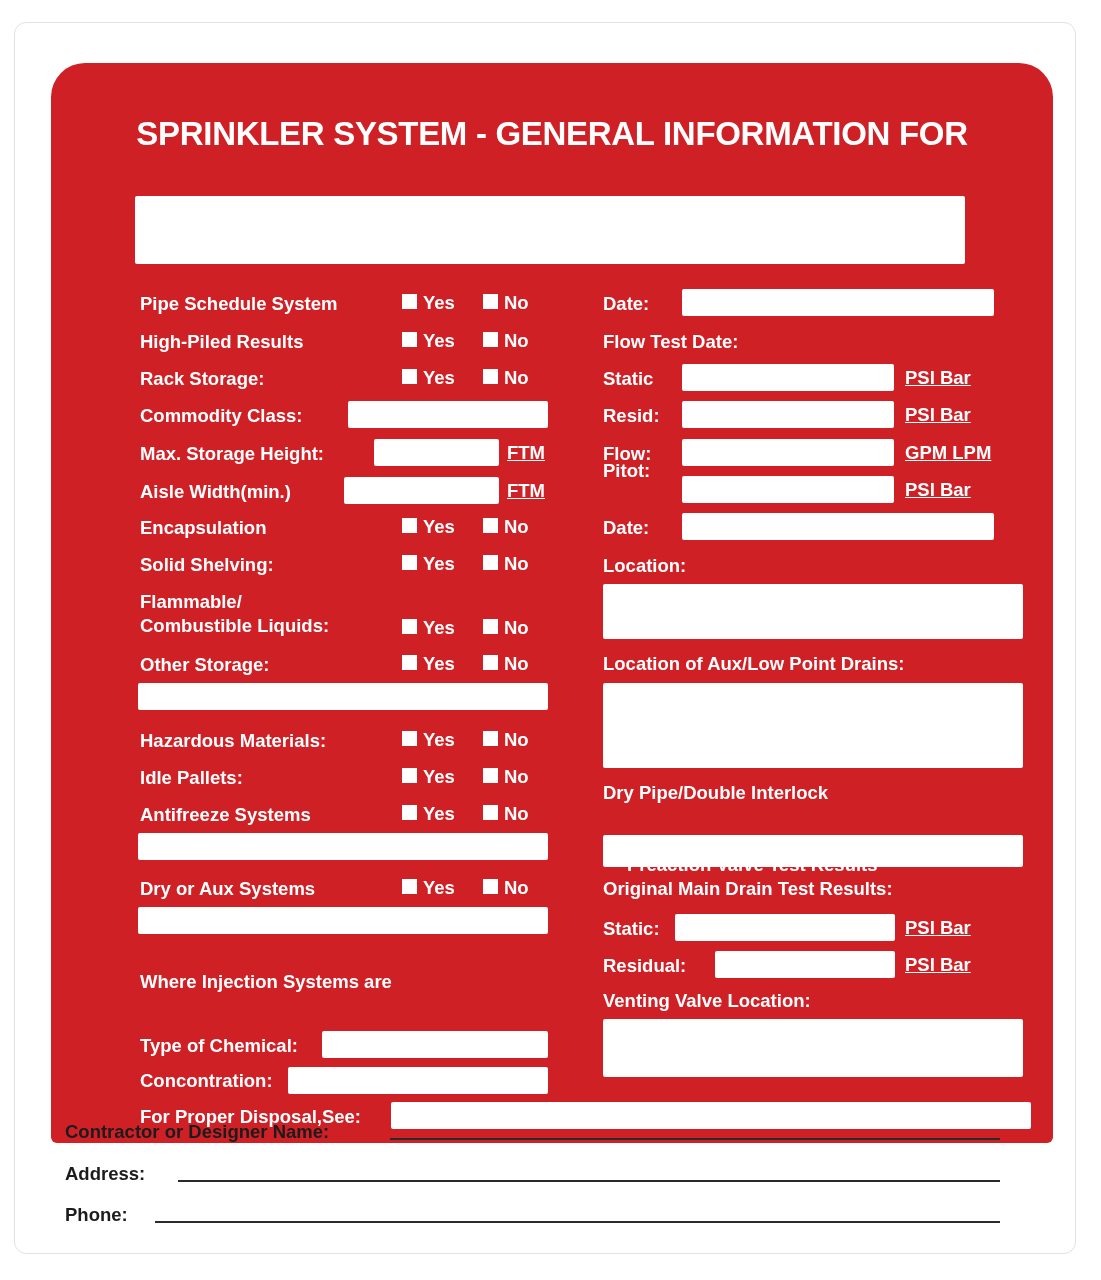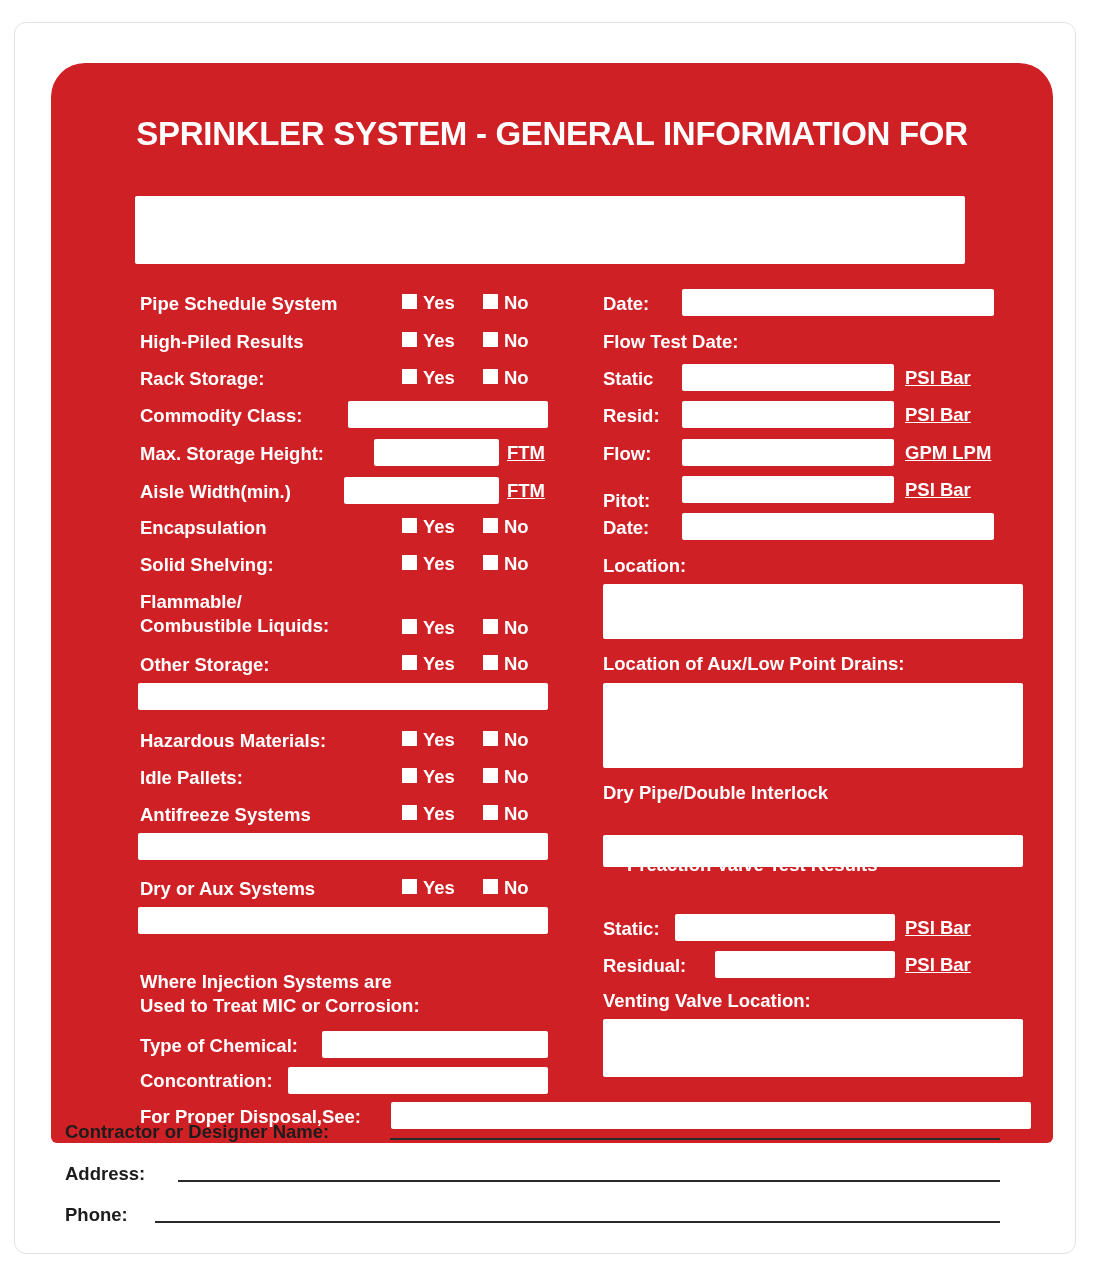--- a/index.html
+++ b/index.html
@@ -190,21 +190,20 @@
       <div class="fld" style="left:87px; top:770px; width:410px; height:27px;"></div>
 
       <div class="lbl" style="left:89px; top:815px;">Dry or Aux Systems</div>
       <div class="cb" style="left:351px; top:816px;"></div>
       <div class="cblabel" style="left:372px; top:814px;">Yes</div>
       <div class="cb" style="left:432px; top:816px;"></div>
       <div class="cblabel" style="left:453px; top:814px;">No</div>
       <div class="fld" style="left:87px; top:844px; width:410px; height:27px;"></div>
 
       <div class="lbl" style="left:89px; top:908px;">Where Injection Systems are</div>
-      <div class="lbl" style="left:89px; top:932px;">Used to Treat MIC or Corrosion:</div>
 
       <div class="lbl" style="left:89px; top:972px;">Type of Chemical:</div>
       <div class="fld" style="left:271px; top:968px; width:226px; height:27px;"></div>
 
       <div class="lbl" style="left:89px; top:1007px;">Concontration:</div>
       <div class="fld" style="left:237px; top:1004px; width:260px; height:27px;"></div>
 
       <div class="lbl" style="left:89px; top:1043px;">For Proper Disposal,See:</div>
       <div class="fld" style="left:340px; top:1039px; width:640px; height:27px;"></div>
 
@@ -218,37 +217,38 @@
       <div class="unit" style="left:854px; top:304px;">PSI Bar</div>
 
       <div class="lbl" style="left:552px; top:342px;">Resid:</div>
       <div class="fld" style="left:631px; top:338px; width:212px; height:27px;"></div>
       <div class="unit" style="left:854px; top:341px;">PSI Bar</div>
 
       <div class="lbl" style="left:552px; top:380px;">Flow:</div>
       <div class="fld" style="left:631px; top:376px; width:212px; height:27px;"></div>
       <div class="unit" style="left:854px; top:379px;">GPM LPM</div>
 
-      <div class="lbl" style="left:552px; top:427px;">Pitot:</div>
+      <div class="lbl" style="left:552px; top:397px;">Pitot:</div>
       <div class="fld" style="left:631px; top:413px; width:212px; height:27px;"></div>
       <div class="unit" style="left:854px; top:416px;">PSI Bar</div>
 
       <div class="lbl" style="left:552px; top:454px;">Date:</div>
       <div class="fld" style="left:631px; top:450px; width:312px; height:27px;"></div>
 
       <div class="lbl" style="left:552px; top:492px;">Location:</div>
       <div class="fld" style="left:552px; top:521px; width:420px; height:55px;"></div>
 
       <div class="lbl" style="left:552px; top:590px;text-align:center;">Location of Aux/Low Point Drains:</div>
       <div class="fld" style="left:552px; top:620px; width:420px; height:85px;"></div>
 
       <div class="lbl" style="left:552px; top:719px;">Dry Pipe/Double Interlock</div>
       <div class="lbl" style="left:576px; top:743px;margin-top:48px;">Preaction Valve Test Results</div>
       <div class="fld" style="left:552px; top:772px; width:420px; height:32px;"></div>
 
+      <div class="lbl" style="left:552px; top:815px;">Original Main Drain Test Results:</div>
 
       <div class="lbl" style="left:552px; top:855px;">Static:</div>
       <div class="fld" style="left:624px; top:851px; width:220px; height:27px;"></div>
       <div class="unit" style="left:854px; top:854px;">PSI Bar</div>
 
       <div class="lbl" style="left:552px; top:892px;">Residual:</div>
       <div class="fld" style="left:664px; top:888px; width:180px; height:27px;"></div>
       <div class="unit" style="left:854px; top:891px;">PSI Bar</div>
 
       <div class="lbl" style="left:552px; top:927px;">Venting Valve Location:</div>

